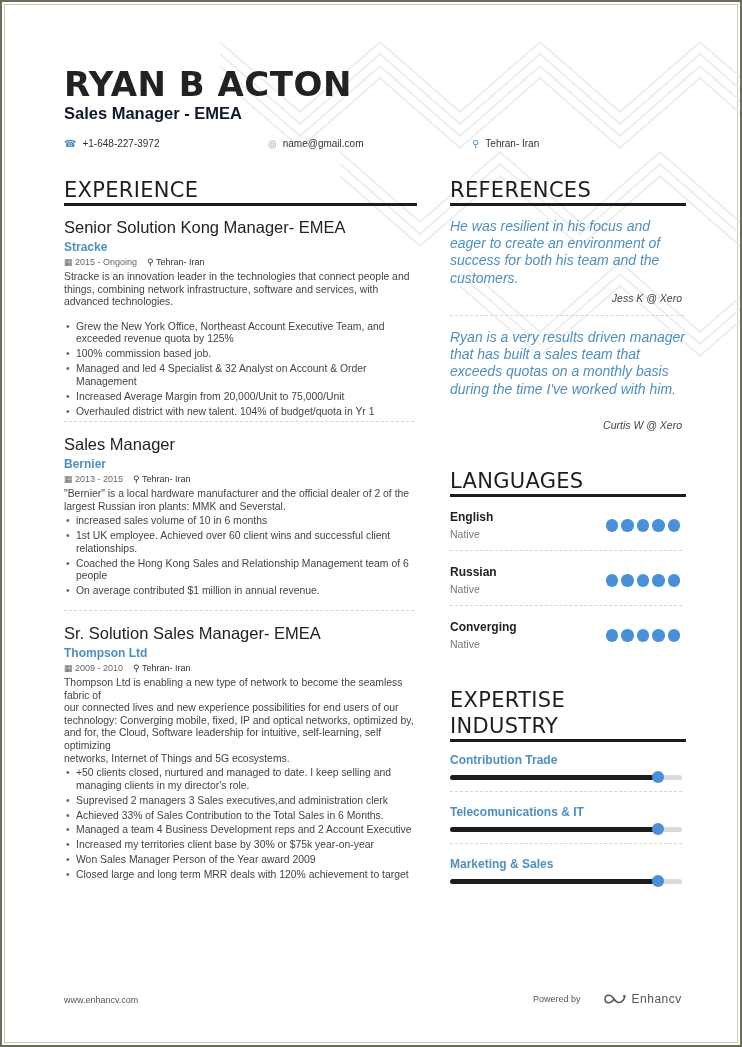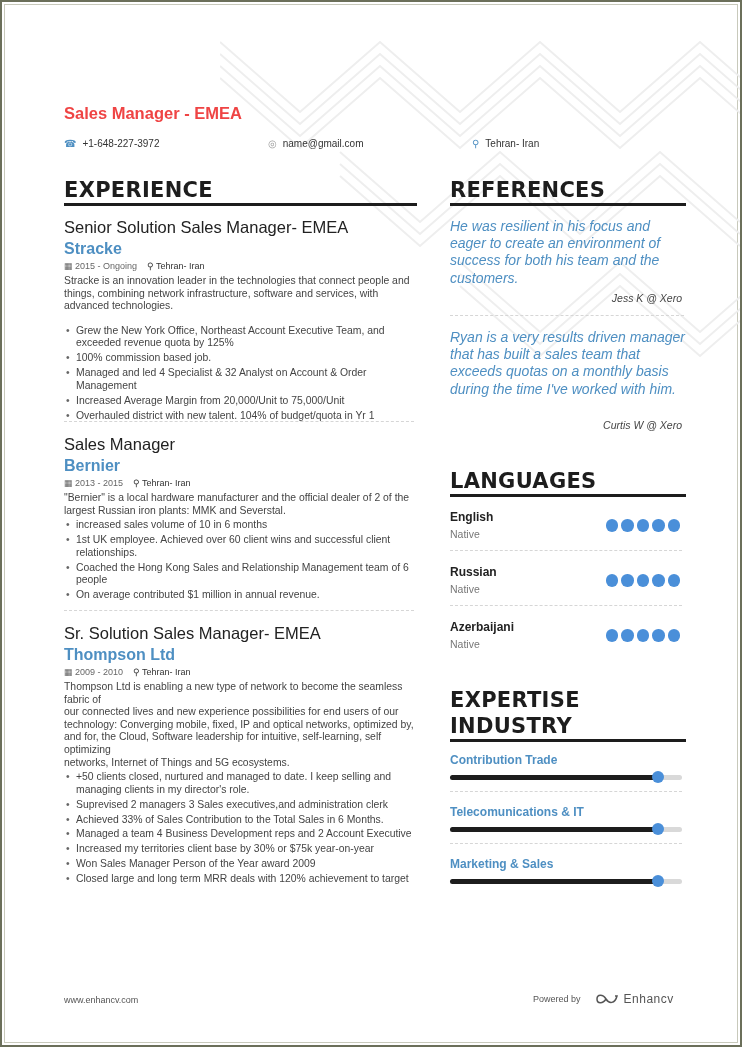--- a/index.html
+++ b/index.html
@@ -17,31 +17,31 @@
   
   .pattern {
     position: absolute; right: 0; top: 0; width: 520px; height: 700px;
     pointer-events: none;
   }
 
   .abs { position: absolute; }
 
   
   .name { left: 62px; top: 62px; font-size: 34px; font-weight: 900; letter-spacing: 0.5px; color: #222; font-family: "DejaVu Sans", sans-serif; }
-  .title { left: 62px; top: 102px; font-size: 16.5px; font-weight: 700; color: #ef4444; }
+  .title { left: 62px; top: 102px; font-size: 16.5px; font-weight: 700; color: #0f172a; }
   .contact { top: 136px; font-size: 10px; color: #333; display: flex; align-items: center; gap: 6px; }
   .contact .ic { font-size: 10px; color: #4e8fc2; }
 
   
-  .sec-h { font-family: "DejaVu Sans", sans-serif; font-weight: 700; font-size: 21px; color: #1d1d1d; letter-spacing: 0.3px; }
+  .sec-h { font-family: "DejaVu Sans", sans-serif; font-weight: 400; font-size: 21px; color: #1d1d1d; letter-spacing: 0.3px; }
   .sec-rule { height: 3px; background: #1d1d1d; }
 
   
   .job-title { font-size: 16.5px; color: #222; }
-  .company { font-size: 16px; font-weight: 700; color: #4e8fc2; }
+  .company { font-size: 12px; font-weight: 700; color: #4e8fc2; }
   .meta { font-size: 9px; color: #666; display: flex; align-items: center; gap: 10px; }
   .meta .loc { color: #333; }
   .desc { font-size: 10.4px; line-height: 12.6px; color: #444; width: 355px; }
   .bullets { list-style: none; width: 350px; }
   .bullets li { font-size: 10.4px; line-height: 12.6px; color: #444; padding-left: 12px; position: relative; margin-bottom: 2.3px; }
   .bullets li::before { content: "•"; position: absolute; left: 2px; top: 0; color: #666; }
   .dash { height: 0; border-top: 1px dashed #d6d6d6; }
 
   
   .quote { font-size: 14px; font-style: italic; color: #4e8fc2; line-height: 17.2px; width: 235px; }
@@ -53,21 +53,21 @@
   .dots { display: flex; gap: 3px; }
   .dot { width: 12.5px; height: 12.5px; border-radius: 50%; background: #4a8fd9; }
 
   
   .exp-label { font-size: 12px; font-weight: 700; color: #4e8fc2; }
   .slider { width: 232px; height: 5px; background: #d9d9d9; border-radius: 3px; }
   .slider .fill { height: 5px; background: #1d1d1d; border-radius: 3px; }
   .slider .knob { position: absolute; width: 12px; height: 12px; border-radius: 50%; background: #4a8fd9; top: -4px; }
 
   .footer-l { font-size: 9px; color: #555; }
-  .footer-r { font-size: 9px; color: #555; display: flex; align-items: center; gap: 14px; }
+  .footer-r { font-size: 9px; color: #555; display: flex; align-items: center; gap: 22px; }
   .brand { font-size: 12px; color: #555; display: flex; align-items: center; gap: 5px; letter-spacing: 0.5px; }
 </style>
 </head>
 <body>
 
 <div class="frame">
 
   <svg class="pattern" viewBox="0 0 520 700" preserveAspectRatio="none">
     <g fill="none" stroke="#eeeeee" stroke-width="2">
       <path d="M0,40 L80,110 L160,40 L240,110 L320,40 L400,110 L480,40 L560,110"></path>
@@ -76,40 +76,41 @@
       <path d="M0,76 L80,146 L160,76 L240,146 L320,76 L400,146 L480,76 L560,146"></path>
       <path d="M120,150 L200,220 L280,150 L360,220 L440,150 L520,220"></path>
       <path d="M120,162 L200,232 L280,162 L360,232 L440,162 L520,232"></path>
       <path d="M120,174 L200,244 L280,174 L360,244 L440,174 L520,244"></path>
       <path d="M240,260 L320,330 L400,260 L480,330 L560,260"></path>
       <path d="M240,272 L320,342 L400,272 L480,342 L560,272"></path>
       <path d="M240,284 L320,354 L400,284 L480,354 L560,284"></path>
     </g>
   </svg>
 
+  <div class="abs name">RYAN B ACTON</div>
   <div class="abs title">Sales Manager - EMEA</div>
 
   <div class="abs contact" style="left:62px;">
     <span class="ic">☎</span>
     <span>+1-648-227-3972</span>
   </div>
   <div class="abs contact" style="left:266px;">
     <span class="ic" style="color:#999">◎</span>
     <span>name@gmail.com</span>
   </div>
   <div class="abs contact" style="left:470px;">
     <span class="ic">⚲</span>
     <span>Tehran- Iran</span>
   </div>
 
   <div class="abs sec-h" style="left:62px;top:176px;">EXPERIENCE</div>
   <div class="abs sec-rule" style="left:62px;top:201px;width:353px;"></div>
 
   <div class="abs" style="left:62px;top:216px;">
-    <div class="job-title">Senior Solution Sales Manager- EMEA</div>
+    <div class="job-title">Senior Solution Kong Manager- EMEA</div>
     <div class="company" style="margin-top:3px;">Stracke</div>
     <div class="meta" style="margin-top:3px;">
       <span><span>▦</span> <span>2015 - Ongoing</span></span>
       <span class="loc"><span>⚲</span> <span>Tehran- Iran</span></span>
     </div>
     <div class="desc" style="margin-top:4px;">Stracke is an innovation leader in the technologies that connect people and things, combining network infrastructure, software and services, with advanced technologies.</div>
     <ul class="bullets" style="margin-top:12px;">
       <li>Grew the New York Office, Northeast Account Executive Team, and exceeded revenue quota by 125%</li>
       <li>100% commission based job.</li>
       <li>Managed and led 4 Specialist &amp; 32 Analyst on Account &amp; Order Management</li>
@@ -192,21 +193,21 @@
       <span class="dot"></span>
         <span class="dot"></span>
         <span class="dot"></span>
         <span class="dot"></span>
         <span class="dot"></span>
     </div>
   </div>
   <div class="abs dash" style="left:448px;top:603px;width:232px;"></div>
 
   <div class="abs" style="left:448px;top:618px;width:232px;">
-    <div class="lang-name">Azerbaijani</div>
+    <div class="lang-name">Converging</div>
     <div class="lang-level" style="margin-top:4px;">Native</div>
     <div class="dots abs" style="right:2px;top:9px;">
       <span class="dot"></span>
         <span class="dot"></span>
         <span class="dot"></span>
         <span class="dot"></span>
         <span class="dot"></span>
     </div>
   </div>
 

